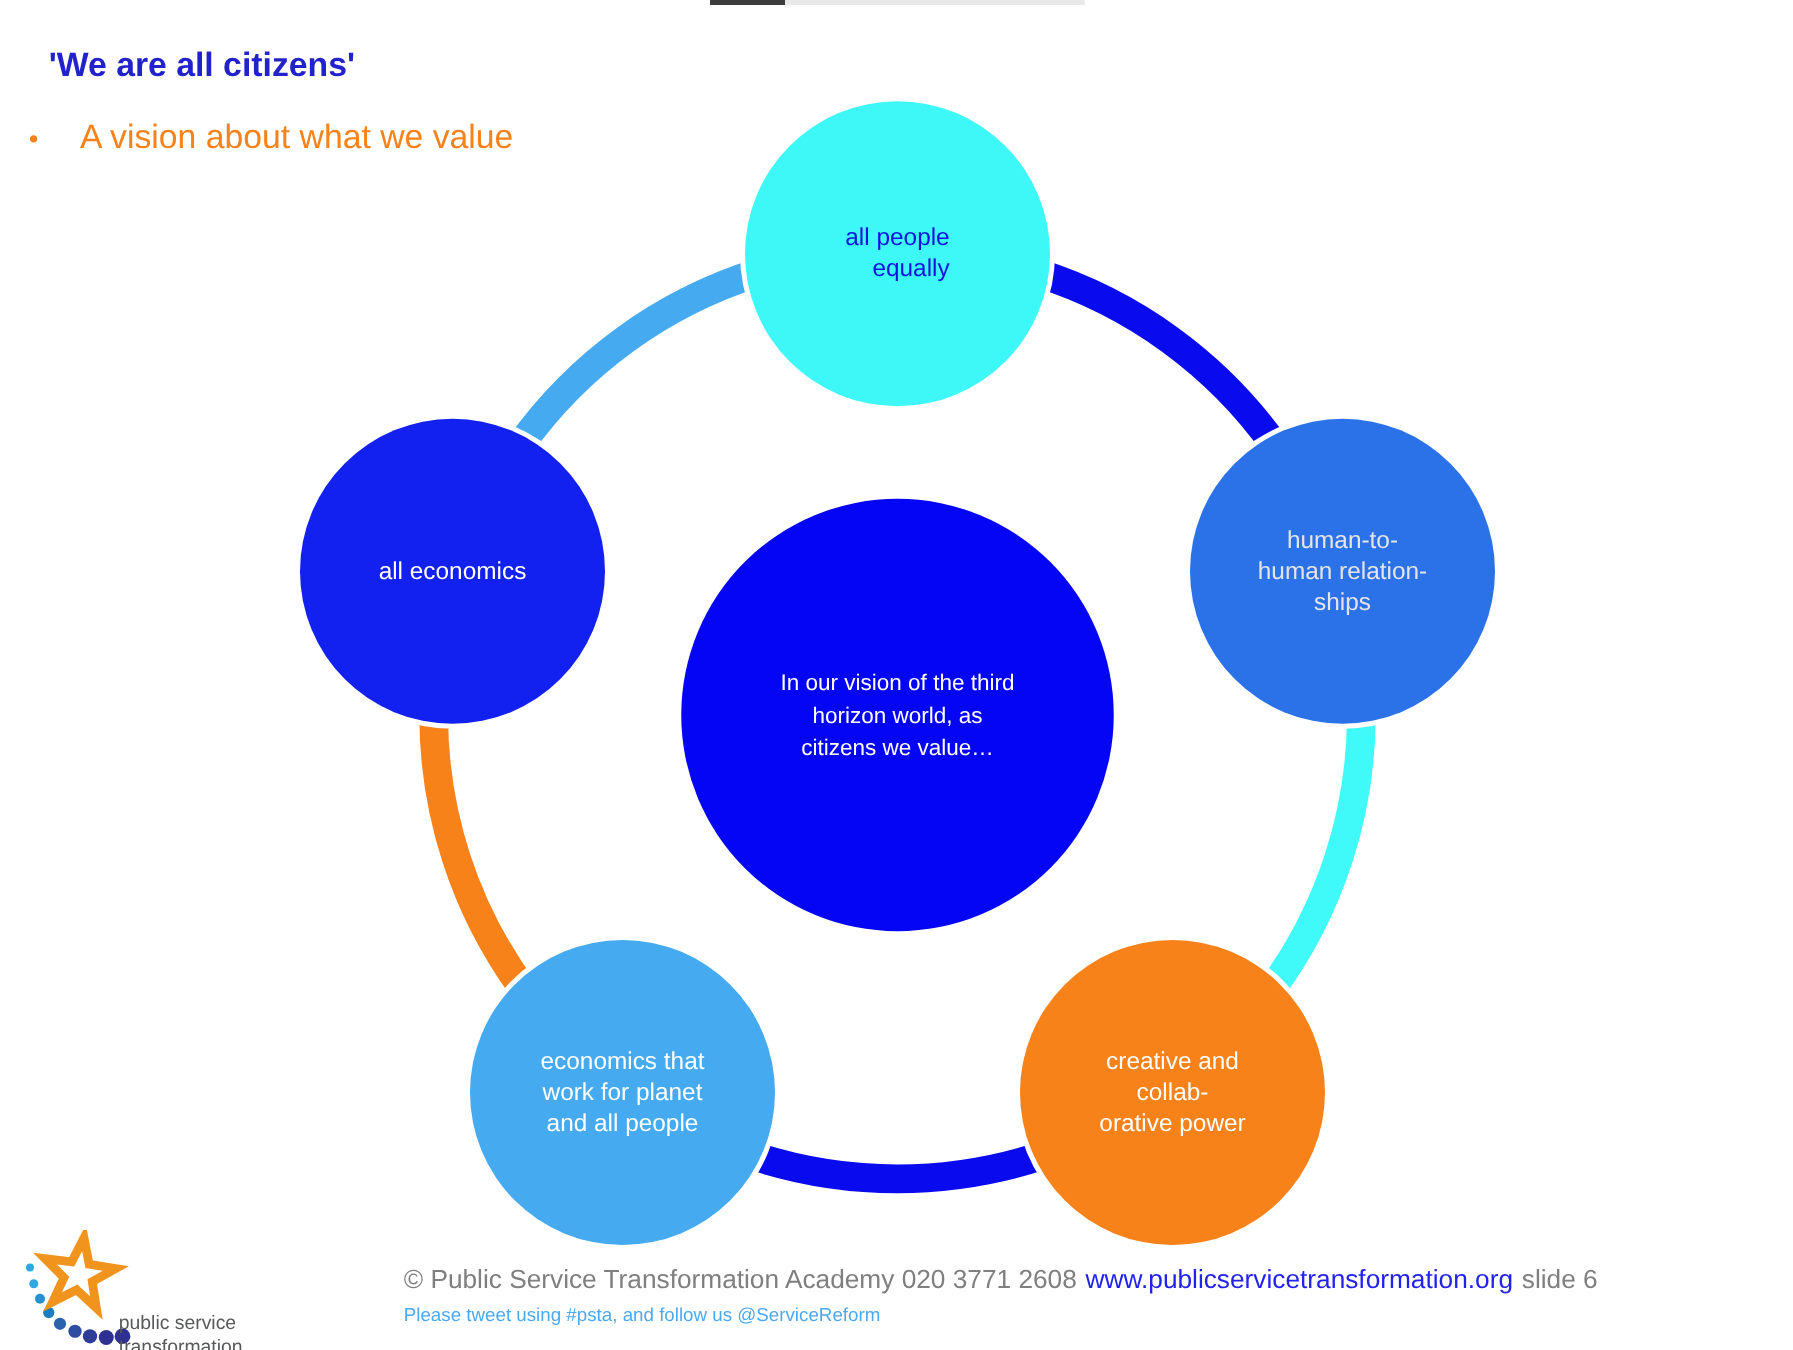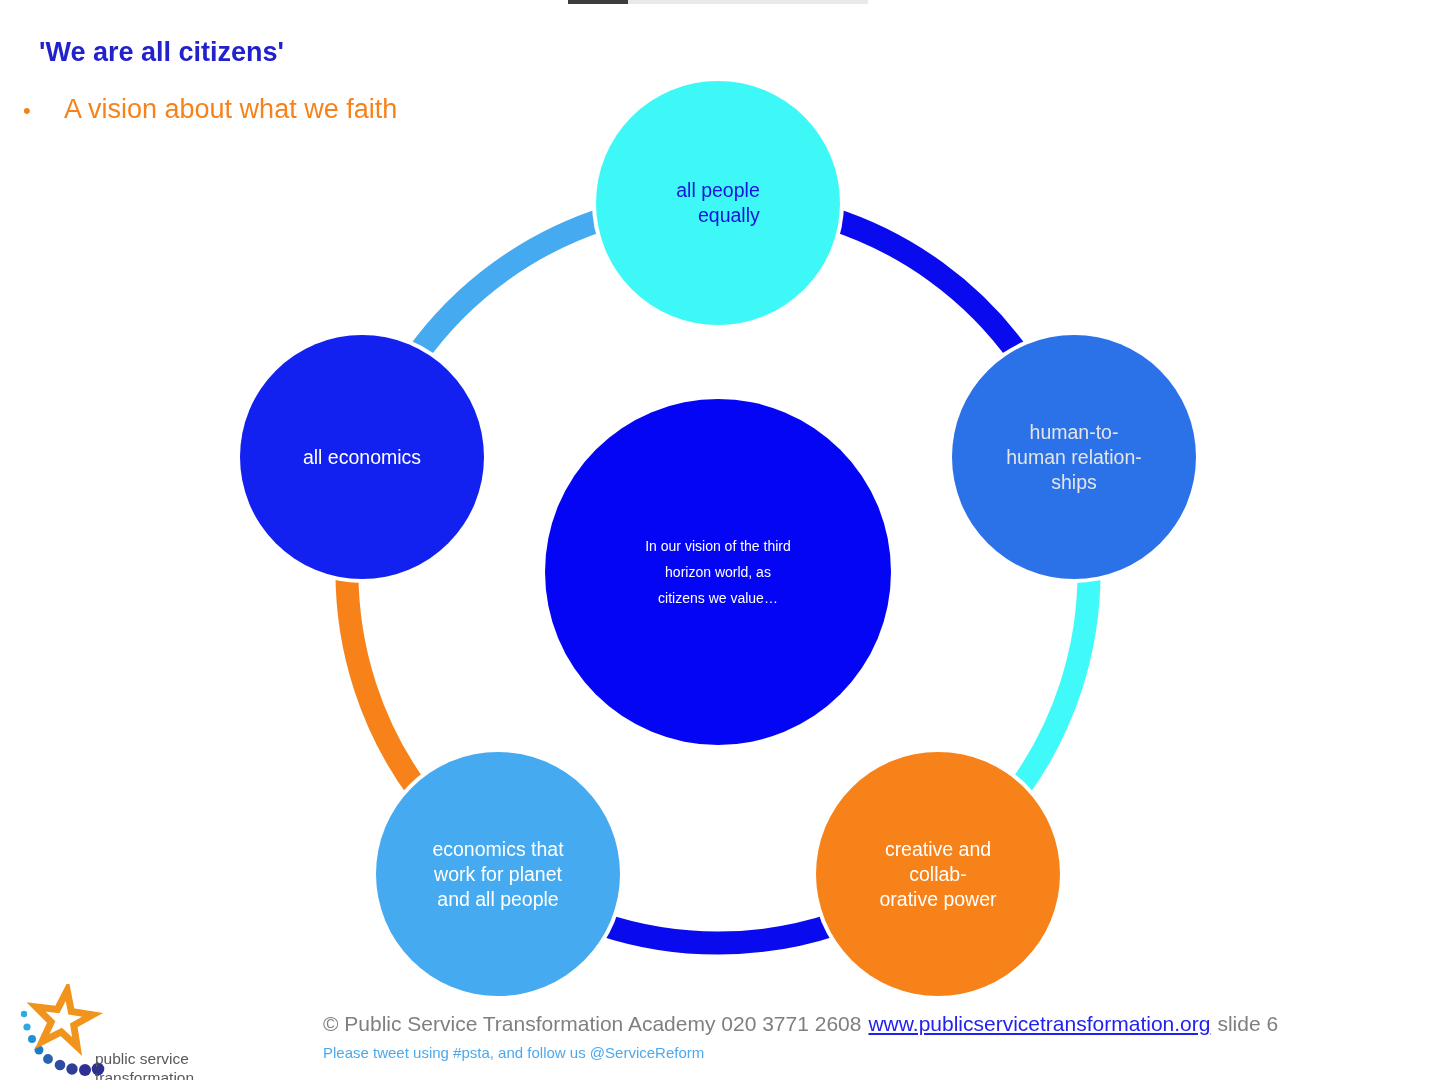--- a/index.html
+++ b/index.html
@@ -31,49 +31,49 @@
   .arc-orange    { stroke:#f8821a; }
 
   
   .node {
     position:absolute; z-index:2; border-radius:50%;
     display:flex; align-items:center; justify-content:center;
     text-align:center;
   }
   .node-label { white-space:pre-line; }
   .sat { width:244px; height:244px; box-shadow:0 0 0 4px #ffffff; font-size:19.5px; line-height:25px; }
-  .node-center { left:545px; top:399px; width:346px; height:346px; background:#0505f5; color:#ffffff; font-size:14px; line-height:26px; }
+  .node-center { left:545px; top:399px; width:346px; height:346px; background:#0505f5; color:#ffffff; font-size:18px; line-height:26px; }
   .node-top    { left:596px; top:81px;  background:#3ef8f8; color:#1213dc;text-align:right; }
   .node-right  { left:952px; top:335px; background:#2b72e8; color:#e5e5e5; }
   .node-left   { left:240px; top:335px; background:#1220f0; color:#ffffff; }
   .node-bl     { left:376px; top:752px; background:#45aaf0; color:#ffffff; }
   .node-br     { left:816px; top:752px; background:#f8821a; color:#ffffff; }
 
   
   .logo { position:absolute; left:8px; top:984px; width:112px; height:92px; }
   .logo-star { stroke:#f0941e; stroke-width:7; fill:#ffffff; stroke-linejoin:miter; }
   .logo-wordmark {
     position:absolute; left:95px; top:1013px;
     font-size:15.5px; line-height:19px; color:#58595b; white-space:pre-line;margin-top:36px;
   }
   .footer-line1 { position:absolute; left:323px; top:1012px; font-size:21px; color:#7f7f7f; white-space:nowrap; }
-  .footer-line1 .link { color:#2222ee; text-decoration:underline; margin:0 7px; cursor:pointer; }
+  .footer-line1 .link { color:#2222ee; margin:0 7px; cursor:pointer; }
   .footer-line2 { position:absolute; left:323px; top:1044px; font-size:15px; color:#4da9ed; white-space:nowrap; }
 </style>
 </head>
 <body>
 
 <div class="topbar-fill"></div>
 <div class="topbar-track"></div>
 
 <div class="header">
   <h1 class="slide-title">'We are all citizens'</h1>
   <div class="bullet">
     <span class="marker"></span>
-    <span class="btext">A vision about what we faith</span>
+    <span class="btext">A vision about what we value</span>
   </div>
 </div>
 
 <svg class="ring" width="1434" height="1080" viewBox="0 0 1434 1080">
   <path class="arc arc-lightblue" d="M 365.1 457.4 A 371 371 0 0 1 718 201"></path>
   <path class="arc arc-darkblue" d="M 718 201 A 371 371 0 0 1 1070.9 457.4"></path>
   <path class="arc arc-cyan" d="M 1070.9 457.4 A 371 371 0 0 1 936.1 872.2"></path>
   <path class="arc arc-darkblue" d="M 936.1 872.2 A 371 371 0 0 1 499.9 872.2"></path>
   <path class="arc arc-orange" d="M 499.9 872.2 A 371 371 0 0 1 365.1 457.4"></path>
 </svg>

